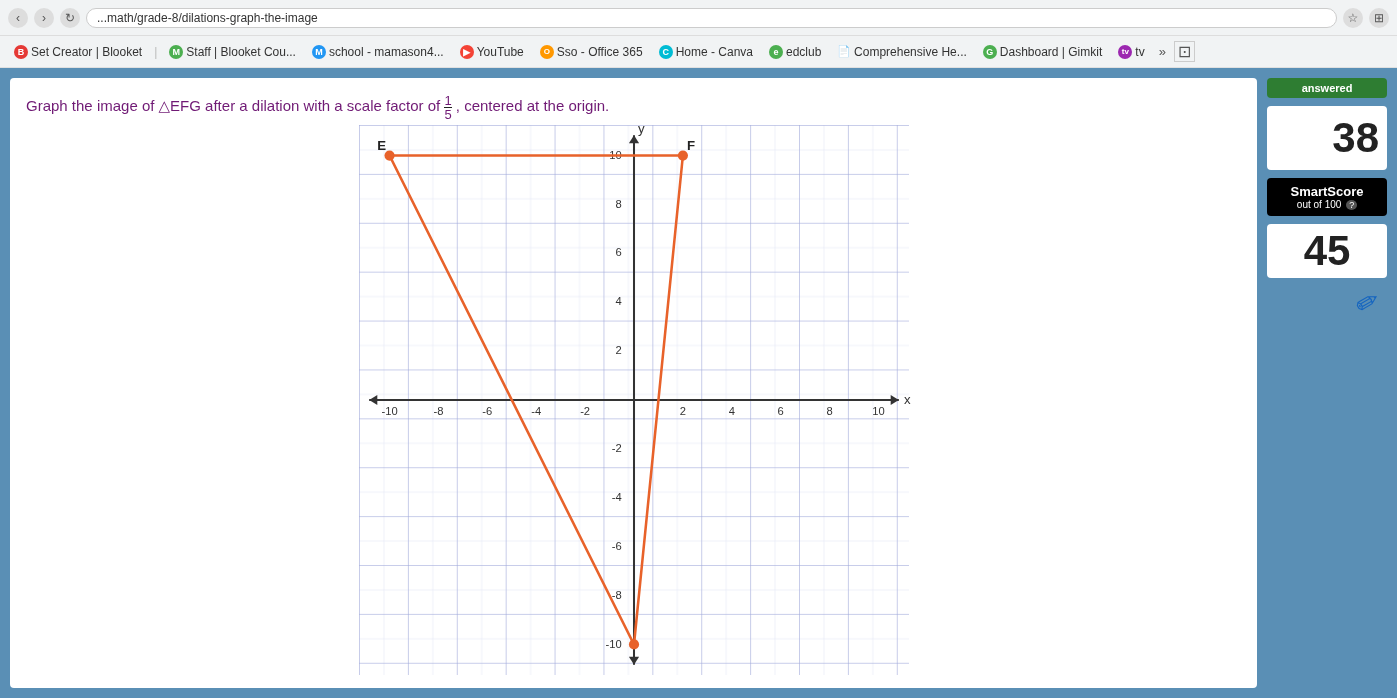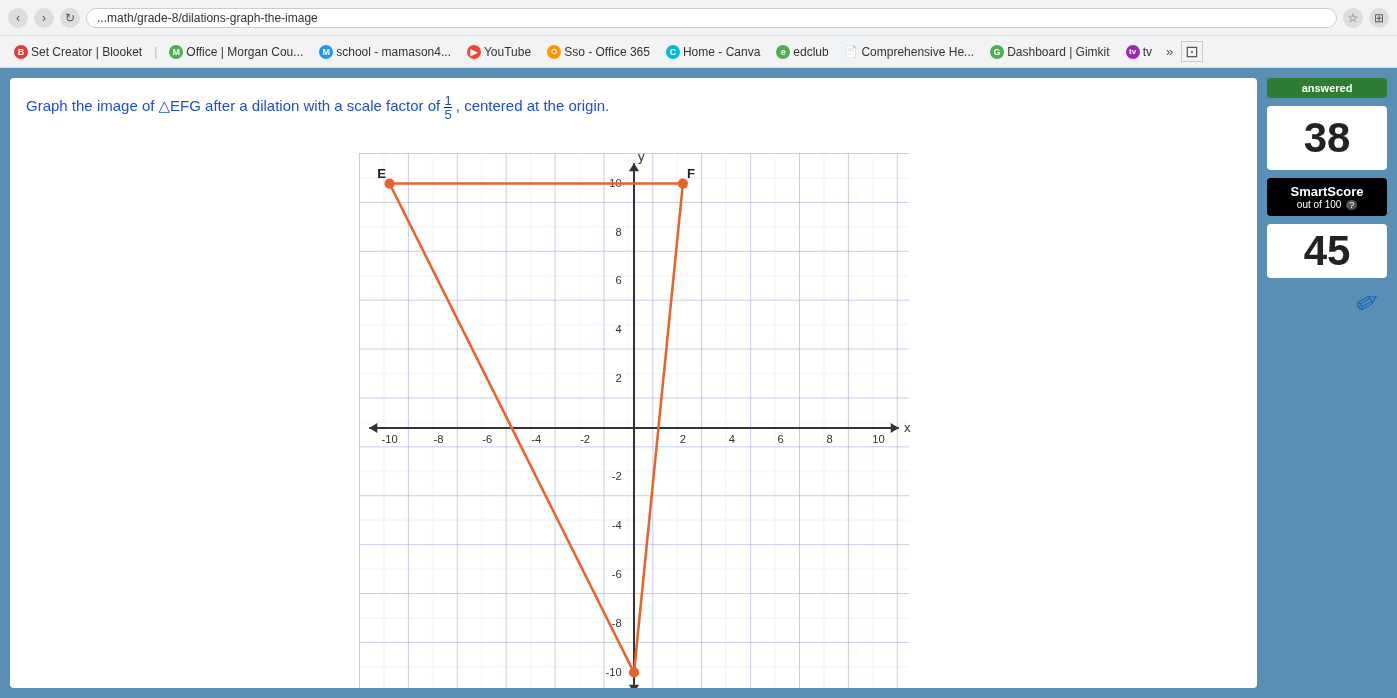--- a/index.html
+++ b/index.html
@@ -77,22 +77,22 @@
       flex: 1;
       margin: 10px;
       border-radius: 4px;
       padding: 16px;
       position: relative;
       overflow: hidden;
     }
 
     .problem-title {
       font-size: 15px;
-      color: #1d4ed8;
-      margin-bottom: 32px;
+      color: #701a75;
+      margin-bottom: 4px;
       line-height: 1.4;
     }
 
     
     .graph-container {
       position: relative;
       width: 580px;
       height: 550px;
       margin: 0 auto;
     }
@@ -117,21 +117,21 @@
       text-align: center;
       padding: 4px 8px;
       border-radius: 4px;
       font-size: 11px;
       font-weight: bold;
     }
 
     .score-number {
       background: white;
       border-radius: 4px;
-      text-align: center;
+      text-align: right;
       padding: 8px;
       font-size: 42px;
       font-weight: bold;
       color: #222;
     }
 
     .time-elapsed-box {
       background: #1976d2;
       color: white;
       border-radius: 4px;
@@ -206,21 +206,21 @@
 </div>
 
 <div class="bookmark-bar">
   <div class="bookmark-item">
     <span class="bm-icon" style="background:#e53935;color:white;">B</span>
     <span>Set Creator | Blooket</span>
   </div>
   <span class="bm-separator">|</span>
   <div class="bookmark-item">
     <span class="bm-icon" style="background:#4caf50;color:white;">M</span>
-    <span>Office | Morgan Cou...</span>
+    <span>Staff | Blooket Cou...</span>
   </div>
   <div class="bookmark-item">
     <span class="bm-icon" style="background:#2196f3;color:white;">M</span>
     <span>school - mamason4...</span>
   </div>
   <div class="bookmark-item">
     <span class="bm-icon" style="background:#f44336;color:white;">▶</span>
     <span>YouTube</span>
   </div>
   <div class="bookmark-item">

